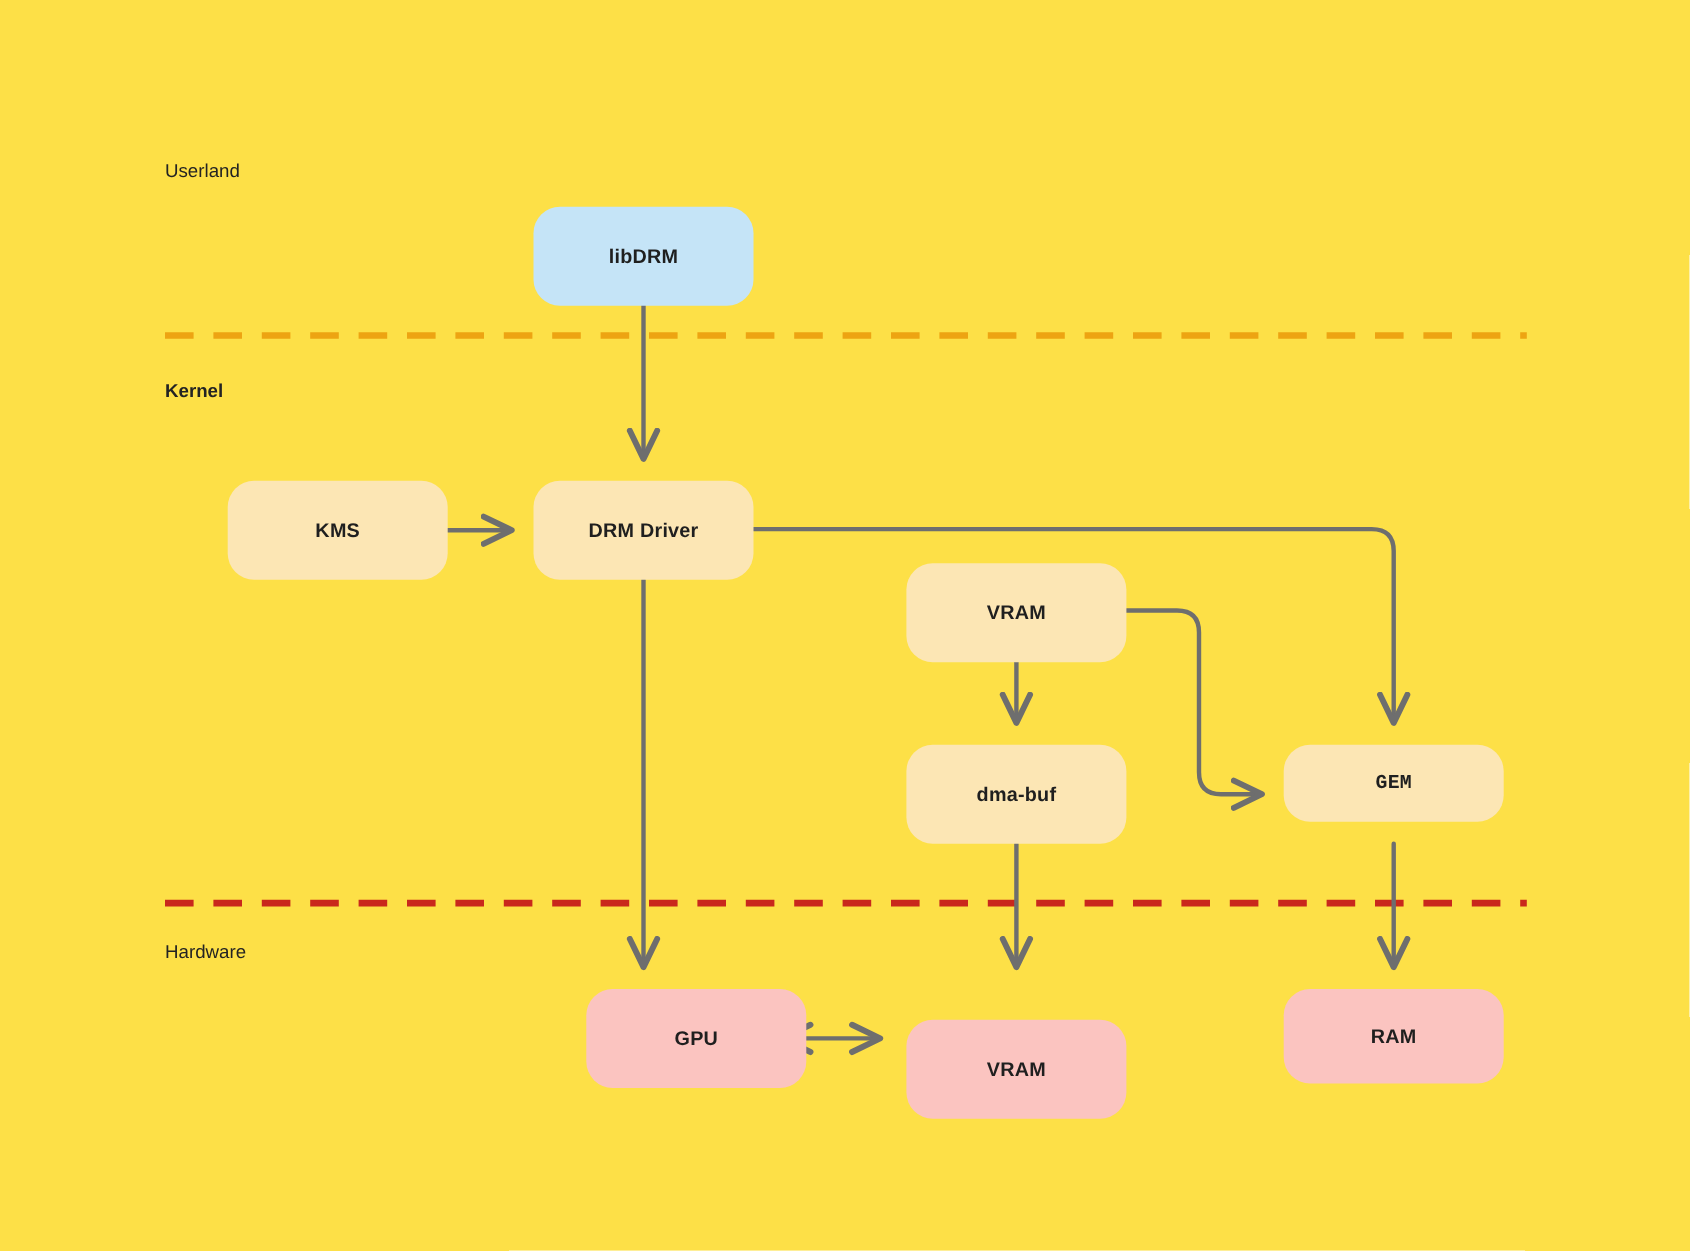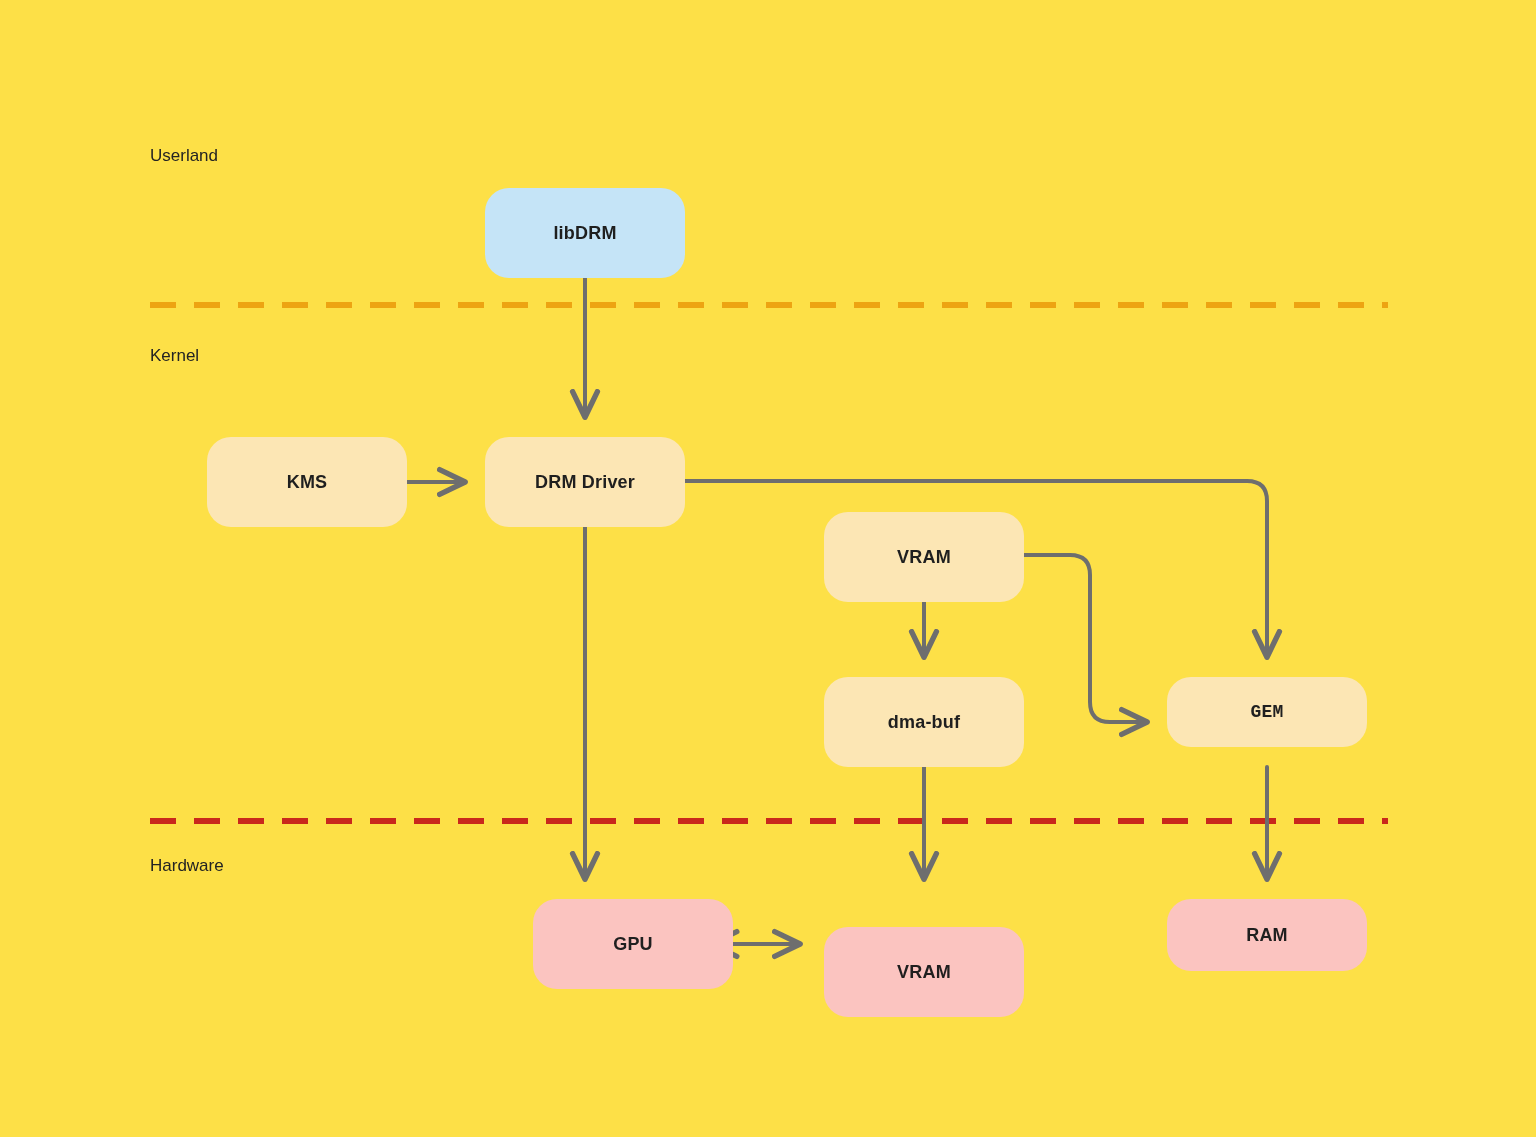--- a/index.html
+++ b/index.html
@@ -79,34 +79,34 @@
 
       <path d="M924,767 L924,876" marker-end="url(#ah)"></path>
 
       <path d="M1267,767 L1267,876" marker-end="url(#ah)"></path>
 
       <path d="M712,944 L797,944" marker-end="url(#ah)" marker-start="url(#ah-start)"></path>
     </g>
   </svg>
 
   <div class="zone-label" style="left:150px; top:146px;">Userland</div>
-  <div class="zone-label" style="left:150px; top:346px;">Kernel</div>
+  <div class="zone-label" style="left:150px; top:346px;font-weight:bold;">Kernel</div>
   <div class="zone-label" style="left:150px; top:856px;">Hardware</div>
 
   <div class="node" style="left:485px; top:170px; width:200px; height:90px; background:#c5e4f7;margin-top:18px;">libDRM</div>
 
   <div class="node" style="left:485px; top:437px; width:200px; height:90px; background:#fce6b4;">DRM Driver</div>
 
   <div class="node" style="left:207px; top:437px; width:200px; height:90px; background:#fce6b4;">KMS</div>
 
   <div class="node" style="left:824px; top:512px; width:200px; height:90px; background:#fce6b4;">VRAM</div>
 
   <div class="node" style="left:824px; top:677px; width:200px; height:90px; background:#fce6b4;">dma-buf</div>
 
   <div class="node" style="left:1167px; top:677px; width:200px; height:70px; background:#fce6b4;font-family:Liberation Mono, monospace;">GEM</div>
 
   <div class="node" style="left:485px; top:899px; width:200px; height:90px; background:#fbc4c0;margin-left:48px;">GPU</div>
 
   <div class="node" style="left:824px; top:899px; width:200px; height:90px; background:#fbc4c0;margin-top:28px;">VRAM</div>
 
-  <div class="node" style="left:1167px; top:899px; width:200px; height:72px; background:#fbc4c0;">RAM</div>
+  <div class="node" style="left:1167px; top:899px; width:200px; height:86px; background:#fbc4c0;">RAM</div>
 
 </div>
 
 </body></html>

